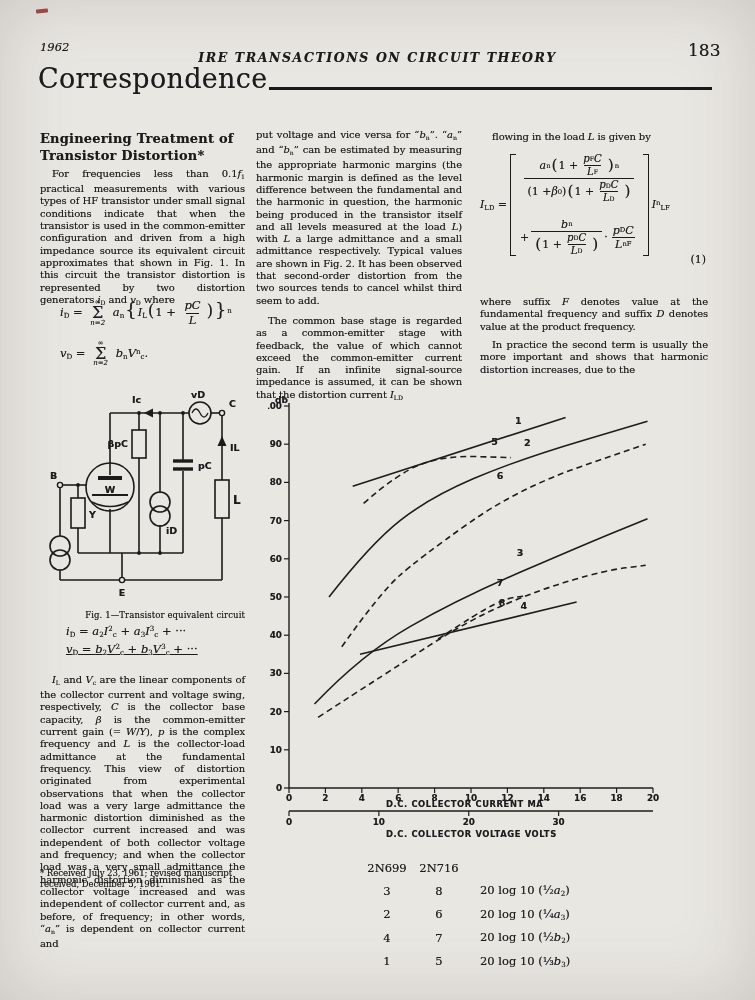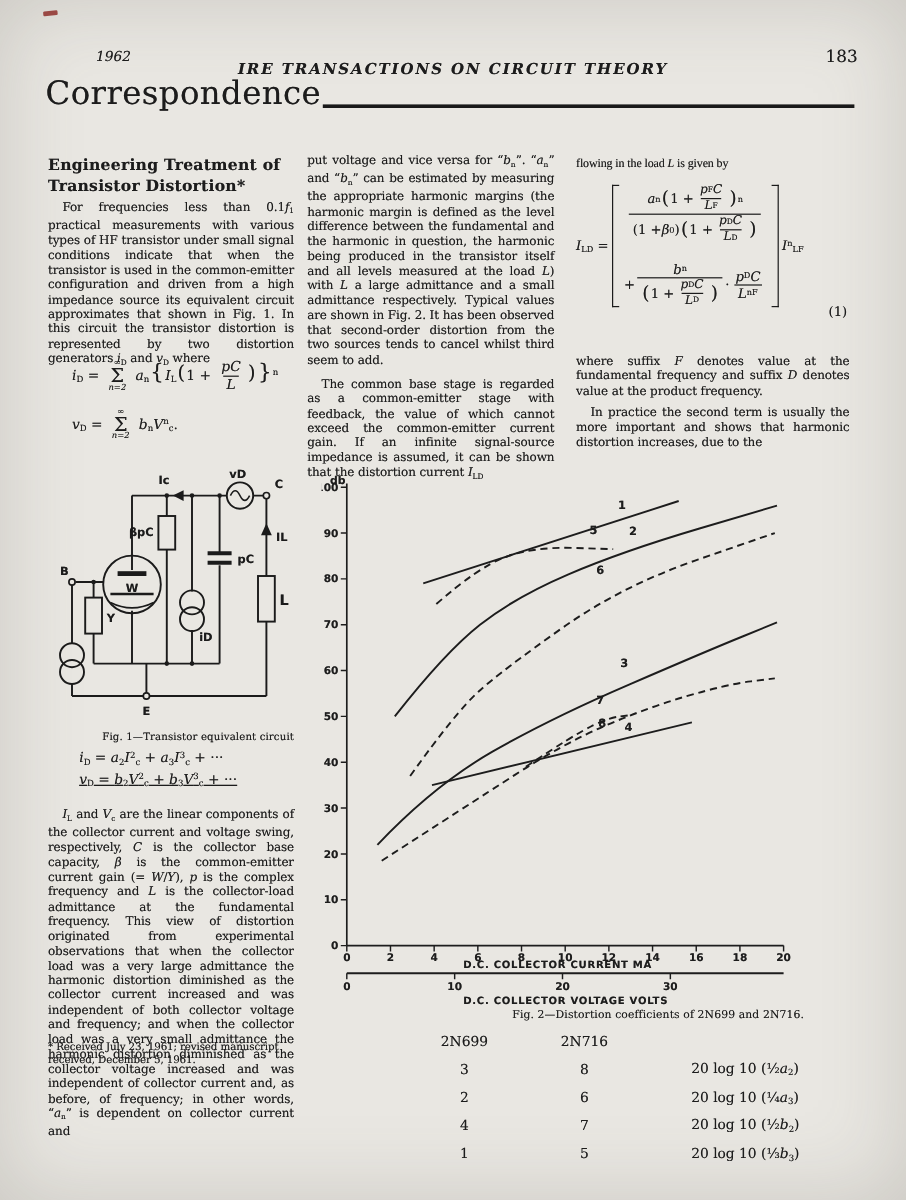--- a/index.html
+++ b/index.html
@@ -9,21 +9,21 @@
   .page *{text-shadow:0 0 .45px rgba(20,20,20,.55);}
   .abs{position:absolute;}
   .para{font-size:10px;line-height:12.3px;letter-spacing:-0.1px;text-align:justify;}
   .indent{text-indent:12px;}
   i{font-style:italic;}
   sub{font-size:.62em;vertical-align:-0.3em;letter-spacing:0;}
   sup{font-size:.62em;vertical-align:0.5em;letter-spacing:0;}
   
   .hdr-year{font-style:italic;font-size:11.5px;}
   .hdr-title{width:755px;text-align:center;font-size:12.5px;font-weight:bold;font-style:italic;letter-spacing:1.6px;}
-  .hdr-page{font-size:14px;}
+  .hdr-page{font-size:17px;}
   .corresp{display:flex;align-items:flex-end;width:674px;}
   .corresp h1{margin:0;font-size:27px;font-weight:normal;letter-spacing:.3px;line-height:30px;}
   .corresp .rule{flex:1;border-bottom:3px solid #191919;margin-bottom:4px;margin-left:2px;}
   .art-title{font-size:13px;font-weight:bold;line-height:17px;letter-spacing:.2px;}
   
   .eq{font-size:11.5px;white-space:nowrap;}
   .sum{display:inline-flex;flex-direction:column;align-items:center;line-height:.85;vertical-align:middle;margin:0 4px;}
   .sum .t{font-size:7px;}
   .sum .s{font-size:16px;line-height:.9;}
   .sum .b{font-size:7px;font-style:italic;}
@@ -36,37 +36,37 @@
   .eqwrap{display:flex;align-items:center;gap:3px;font-size:11px;}
   .lbr,.rbr{align-self:stretch;width:5px;border:1.5px solid #1b1b1b;margin:3px 0;}
   .lbr{border-right:0;}
   .rbr{border-left:0;}
   .stk{display:flex;flex-direction:column;align-items:center;gap:13px;padding:2px 1px;}
   .stk .r{display:flex;align-items:center;}
   .eqno{position:absolute;right:2px;top:102px;font-size:11px;}
   .figcap{font-size:8.5px;text-align:right;letter-spacing:.1px;}
   .footnote{font-size:8.6px;line-height:10.6px;letter-spacing:-0.1px;}
   
-  .t-h,.t-r{display:grid;grid-template-columns:50px 54px auto;align-items:center;gap:48px;}
+  .t-h,.t-r{display:grid;grid-template-columns:50px 54px auto;align-items:center;}
   .t-h{font-size:11.5px;height:22px;}
   .t-h span{text-align:center;}
   .t-r{font-size:11.5px;height:23.5px;}
   .t-r .c{text-align:center;}
   .t-r .t-f{padding-left:14px;white-space:nowrap;}
   .artifact{width:12px;height:4px;background:#8a2420;opacity:.8;transform:rotate(-6deg);border-radius:1px;}
   svg text{text-shadow:none;}
 </style>
 </head>
 <body>
 
 <div class="page">
 
   <div class="abs artifact" style="left:36px;top:9px;"></div>
 
-  <div class="abs hdr-year" style="left:40px;top:40px;margin-left:40px;">1962</div>
+  <div class="abs hdr-year" style="left:40px;top:40px;">1962</div>
   <div class="abs hdr-title" style="left:0;top:39px;margin-top:11px;">IRE TRANSACTIONS ON CIRCUIT THEORY</div>
   <div class="abs hdr-page" style="left:688px;top:40px;">183</div>
 
   <div class="abs art-title" style="left:40px;top:130px;width:205px;">Engineering Treatment of<br>Transistor Distortion*</div>
 
   <div class="abs corresp" style="left:38px;top:64px;">
     <h1>Correspondence</h1>
     <div class="rule"></div>
   </div>
   <div class="abs para indent" style="left:40px;top:168px;width:205px;">For frequencies less than 0.1<i>f</i><sub>1</sub> practical measurements with various types of HF transistor under small signal conditions indicate that when the transistor is used in the common-emitter configuration and driven from a high impedance source its equivalent circuit approximates that shown in Fig. 1. In this circuit the transistor distortion is represented by two distortion generators <i>i</i><sub>D</sub> and <i>v</i><sub>D</sub> where</div>
@@ -160,21 +160,21 @@
   <div class="abs figcap" style="left:40px;top:610px;width:205px;">Fig. 1—Transistor equivalent circuit</div>
   <div class="abs eq" style="left:66px;top:624px;"><i>i</i><sub>D</sub> = <i>a</i><sub>2</sub><i>I</i><sup>2</sup><sub>c</sub> + <i>a</i><sub>3</sub><i>I</i><sup>3</sup><sub>c</sub> + ···</div>
   <div class="abs eq" style="left:66px;top:642px;text-decoration:underline;"><i>v</i><sub>D</sub> = <i>b</i><sub>2</sub><i>V</i><sup>2</sup><sub>c</sub> + <i>b</i><sub>3</sub><i>V</i><sup>3</sup><sub>c</sub> + ···</div>
 
   <div class="abs para indent" style="left:40px;top:674px;width:205px;"><i>I</i><sub>L</sub> and <i>V</i><sub>c</sub> are the linear components of the collector current and voltage swing, respectively, <i>C</i> is the collector base capacity, <i>β</i> is the common-emitter current gain (= <i>W</i>/<i>Y</i>), <i>p</i> is the complex frequency and <i>L</i> is the collector-load admittance at the fundamental frequency. This view of distortion originated from experimental observations that when the collector load was a very large admittance the harmonic distortion diminished as the collector current increased and was independent of both collector voltage and frequency; and when the collector load was a very small admittance the harmonic distortion diminished as the collector voltage increased and was independent of collector current and, as before, of frequency; in other words, “<i>a</i><sub>n</sub>” is dependent on collector current and</div>
   <div class="abs footnote" style="left:40px;top:868px;width:205px;">* Received July 23, 1961; revised manuscript received, December 5, 1961.</div>
 
   <div class="abs para" style="left:256px;top:129px;width:206px;">put voltage and vice versa for “<i>b</i><sub>n</sub>”. “<i>a</i><sub>n</sub>” and “<i>b</i><sub>n</sub>” can be estimated by measuring the appropriate harmonic margins (the harmonic margin is defined as the level difference between the fundamental and the harmonic in question, the harmonic being produced in the transistor itself and all levels measured at the load <i>L</i>) with <i>L</i> a large admittance and a small admittance respectively. Typical values are shown in Fig. 2. It has been observed that second-order distortion from the two sources tends to cancel whilst third seem to add.</div>
   <div class="abs para indent" style="left:256px;top:315px;width:206px;">The common base stage is regarded as a common-emitter stage with feedback, the value of which cannot exceed the common-emitter current gain. If an infinite signal-source impedance is assumed, it can be shown that the distortion current <i>I</i><sub>LD</sub></div>
 
-  <div class="abs para" style="left:480px;top:131px;width:228px;font-family:Liberation Serif, serif;">flowing in the load <i>L</i> is given by</div>
+  <div class="abs para" style="left:492px;top:131px;width:228px;">flowing in the load <i>L</i> is given by</div>
   <div class="abs" style="left:480px;top:151px;width:228px;height:140px;">
     <div>
         <span class="eqwrap">
           <span><i>I</i><sub>LD</sub> =</span>
           <span class="lbr"></span>
           <span class="stk">
             <span class="r">
               <span class="frac">
                 <span class="num"><i>a</i><sub>n</sub><span class="pa">(</span>1 + <span class="frac">
                     <span class="num">
@@ -307,21 +307,20 @@
       <text x="232.11999999999998" y="82.58000000000004" fill="#1d1d1d" font-family="DejaVu Sans, sans-serif" font-size="9.5" font-weight="bold" text-anchor="middle">6</text>
       <path d="M46.5,308.0 Q93.8,258.3 142.0,230.6 Q190.3,202.9 256.7,174.3 Q323.1,145.6 351.3,134.2 L379.5,122.7" fill="none" stroke="#1d1d1d" stroke-width="1.6"></path>
       <text x="252.14" y="159.74400000000003" fill="#1d1d1d" font-family="DejaVu Sans, sans-serif" font-size="9.5" font-weight="bold" text-anchor="middle">3</text>
       <path d="M170.2,243.0 Q210.3,216.3 224.8,209.2 Q239.4,202.1 247.6,201.2 L255.8,200.2" fill="none" stroke="#1d1d1d" stroke-width="1.6" stroke-dasharray="6 4"></path>
       <text x="232.11999999999998" y="190.30400000000003" fill="#1d1d1d" font-family="DejaVu Sans, sans-serif" font-size="9.5" font-weight="bold" text-anchor="middle">7</text>
       <path d="M50.1,321.3 Q121.1,275.5 161.1,249.7 Q201.2,223.9 235.8,209.0 Q270.3,194.1 304.0,184.2 Q337.7,174.3 357.7,171.8 L377.7,169.3" fill="none" stroke="#1d1d1d" stroke-width="1.6" stroke-dasharray="6 4"></path>
       <text x="233.93999999999997" y="210.168" fill="#1d1d1d" font-family="DejaVu Sans, sans-serif" font-size="9.5" font-weight="bold" text-anchor="middle">8</text>
       <path d="M92.0,258.3 L308.6,206.0" fill="none" stroke="#1d1d1d" stroke-width="1.6"></path>
       <text x="255.78" y="213.22400000000002" fill="#1d1d1d" font-family="DejaVu Sans, sans-serif" font-size="9.5" font-weight="bold" text-anchor="middle">4</text>
     </svg>
-  <div class="abs figcap" style="left:270px;top:841px;width:400px;font-size:9px;">Fig. 2—Distortion coefficients of 2N699 and 2N716.</div>
 
   <div class="abs" style="left:362px;top:857px;width:280px;">
     <div class="t-h">
       <span>2N699</span>
       <span>2N716</span>
       <span></span>
     </div>
     <div class="t-r">
       <span class="c">3</span>
       <span class="c">8</span>

